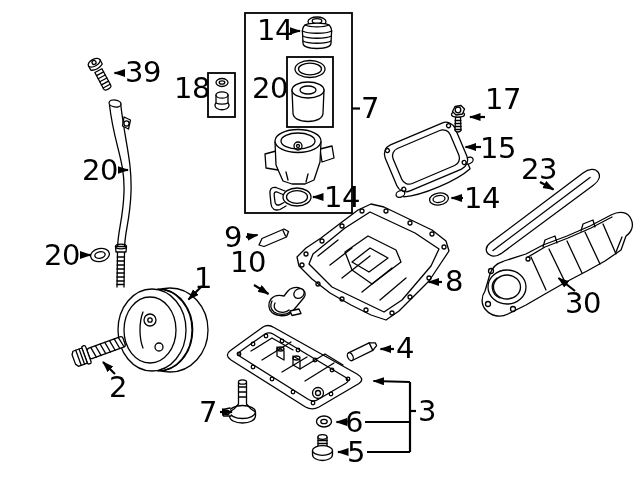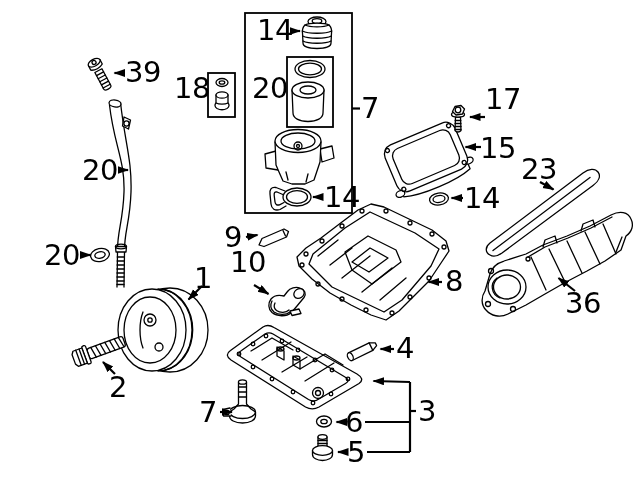--- a/index.html
+++ b/index.html
@@ -310,16 +310,16 @@
 <span class="callout" style="left:324px;top:183px">14</span>
 <span class="callout" style="left:252px;top:74px">20</span>
 <span class="callout" style="left:257px;top:16px">14</span>
 <span class="callout" style="left:480px;top:134px">15</span>
 <span class="callout" style="left:464px;top:184px">14</span>
 <span class="callout" style="left:485px;top:85px">17</span>
 <span class="callout" style="left:174px;top:74px">18</span>
 <span class="callout" style="left:82px;top:156px">20</span>
 <span class="callout" style="left:44px;top:241px">20</span>
 <span class="callout" style="left:125px;top:58px">39</span>
-<span class="callout" style="left:565px;top:289px">36</span>
+<span class="callout" style="left:565px;top:289px">30</span>
 <span class="callout" style="left:521px;top:155px">23</span>
 
 </div>
 
 </body></html>

